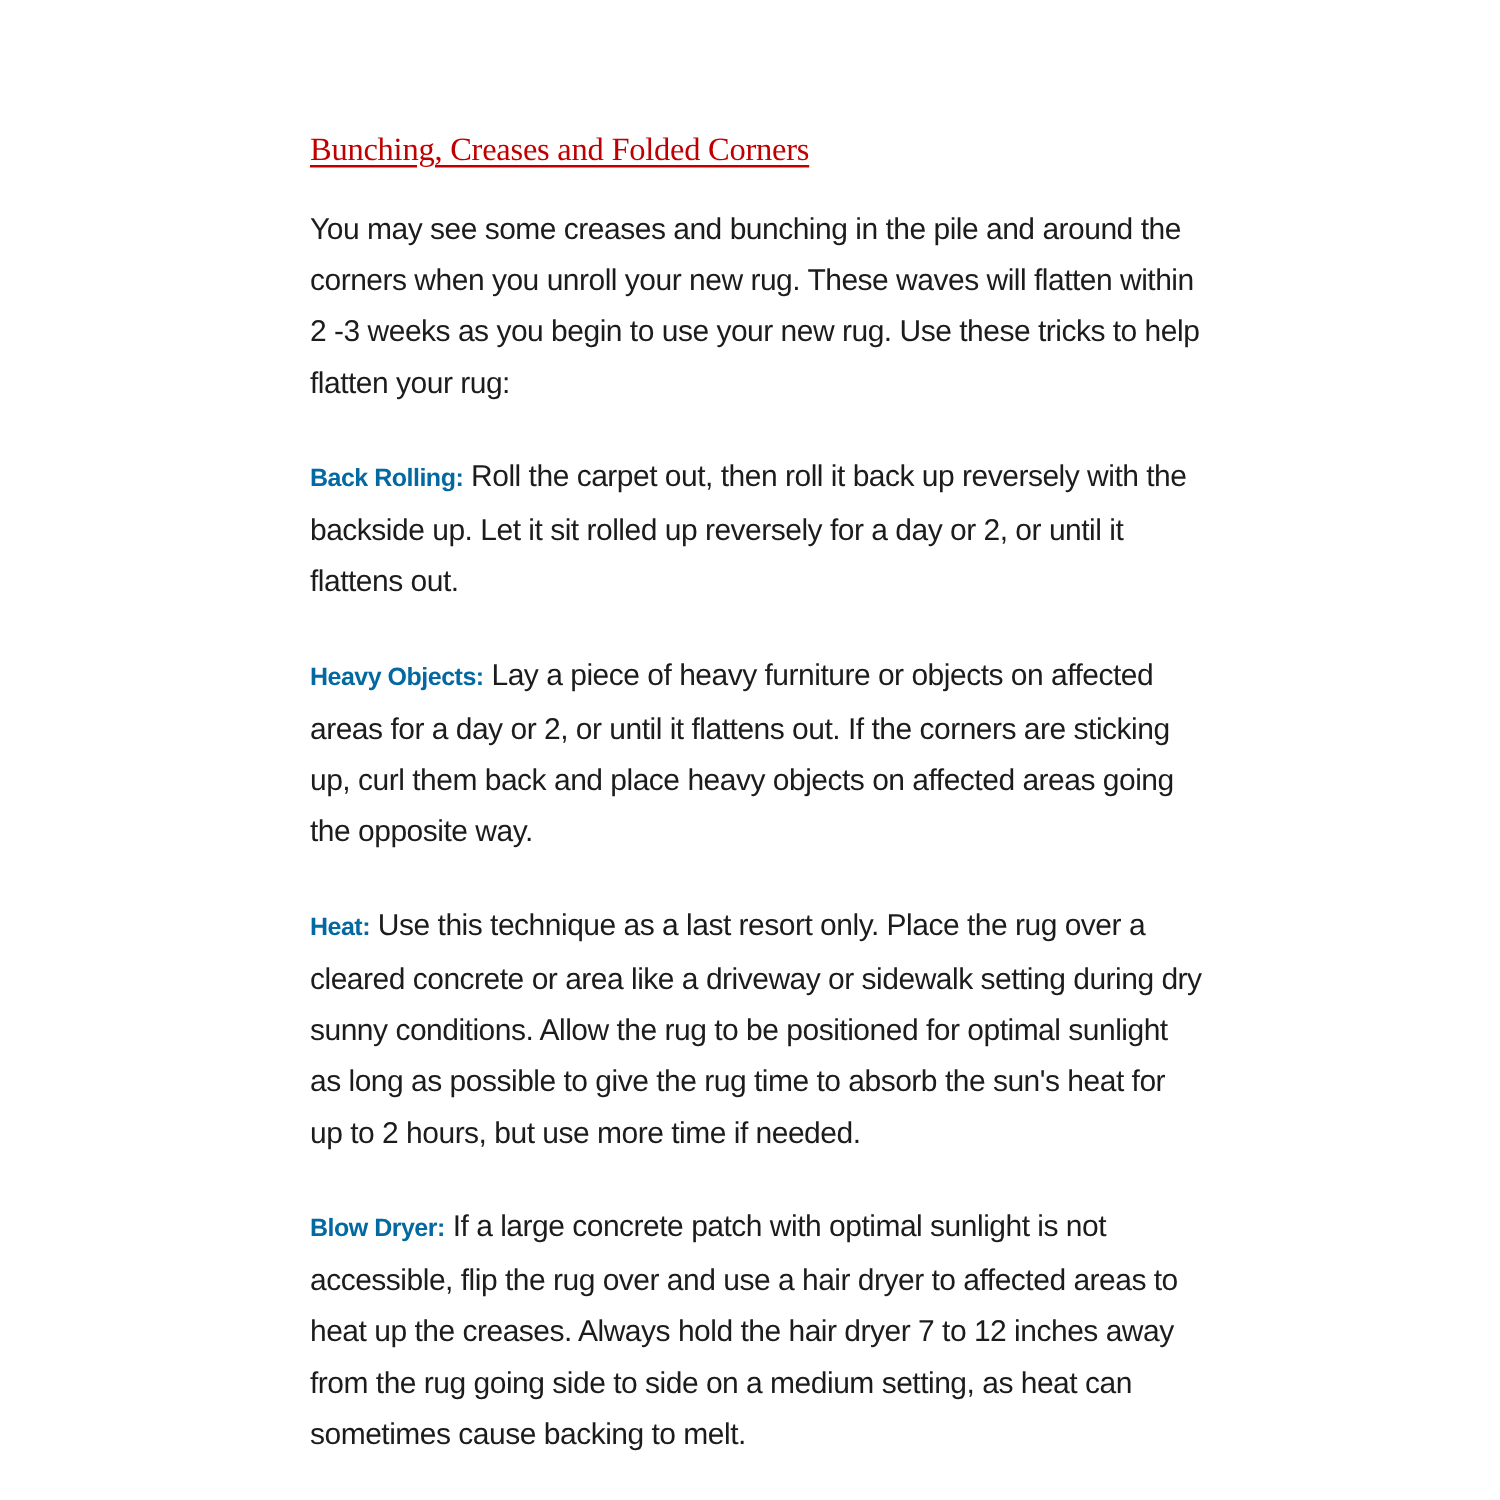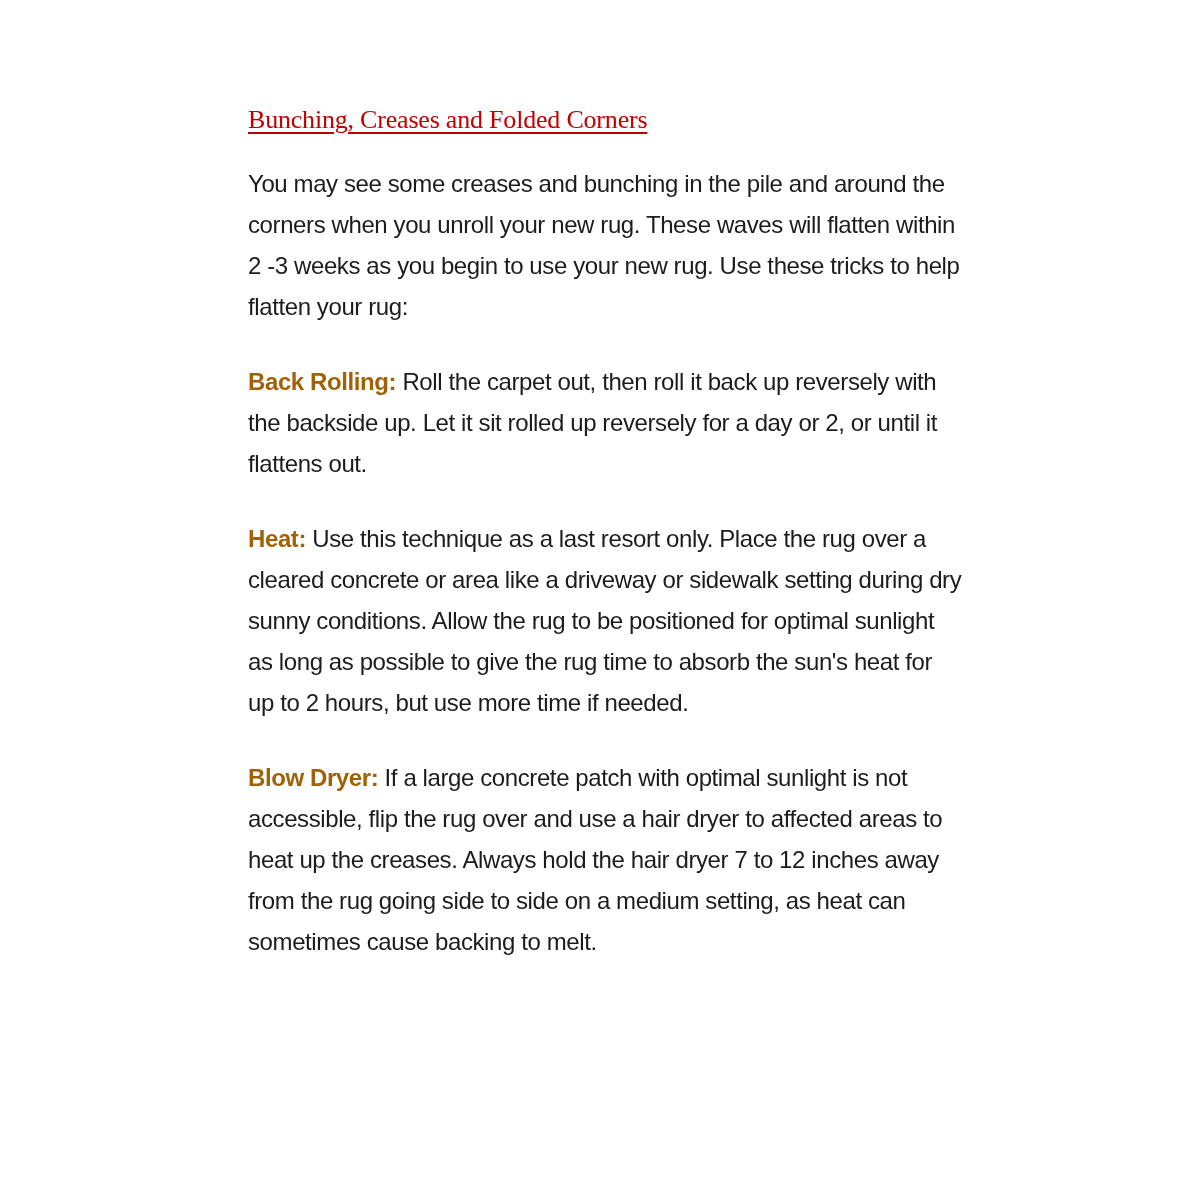--- a/index.html
+++ b/index.html
@@ -37,40 +37,44 @@
     line-height: 41px;
     letter-spacing: -0.4px;
     color: #1c1c1c;
     margin: 0 0 34px 0;
   }
   .para:last-child {
     margin-bottom: 4px;
   }
   .run-in-label {
     font-weight: bold;
-    font-size: 24px;
+    font-size: 20px;
     letter-spacing: -0.4px;
-    color: #a16207;
+    color: #0369a1;
   }
 </style>
 </head>
 <body>
 
 <div class="page">
   <div class="content">
 
     <h1 class="doc-title">Bunching, Creases and Folded Corners</h1>
 
     <p class="para">You may see some creases and bunching in the pile and around the corners when you unroll your new rug. These waves will flatten within 2 -3 weeks as you begin to use your new rug. Use these tricks to help flatten your rug:</p>
 
     <p class="para">
       <b class="run-in-label">Back Rolling:</b>
       <span>Roll the carpet out, then roll it back up reversely with the backside up. Let it sit rolled up reversely for a day or 2, or until it flattens out.</span>
     </p>
 
+    <p class="para">
+      <b class="run-in-label">Heavy Objects:</b>
+      <span>Lay a piece of heavy furniture or objects on affected areas for a day or 2, or until it flattens out. If the corners are sticking up, curl them back and place heavy objects on affected areas going the opposite way.</span>
+    </p>
 
     <p class="para">
       <b class="run-in-label">Heat:</b>
       <span>Use this technique as a last resort only. Place the rug over a cleared concrete or area like a driveway or sidewalk setting during dry sunny conditions. Allow the rug to be positioned for optimal sunlight as long as possible to give the rug time to absorb the sun's heat for up to 2 hours, but use more time if needed.</span>
     </p>
 
     <p class="para">
       <b class="run-in-label">Blow Dryer:</b>
       <span>If a large concrete patch with optimal sunlight is not accessible, flip the rug over and use a hair dryer to affected areas to heat up the creases. Always hold the hair dryer 7 to 12 inches away from the rug going side to side on a medium setting, as heat can sometimes cause backing to melt.</span>
     </p>

